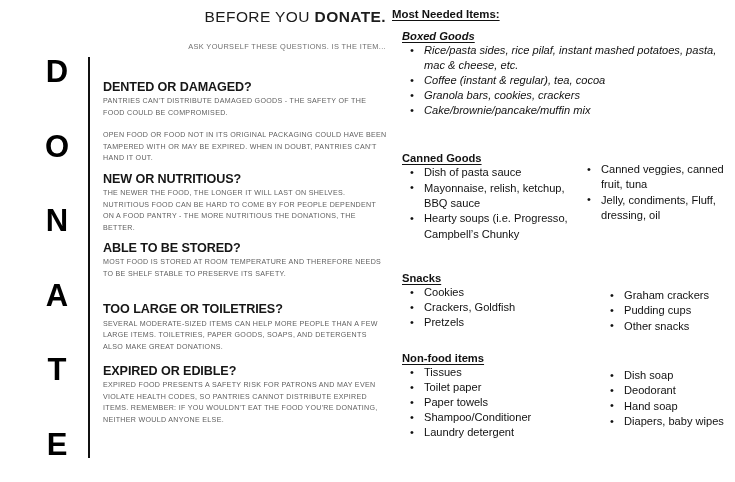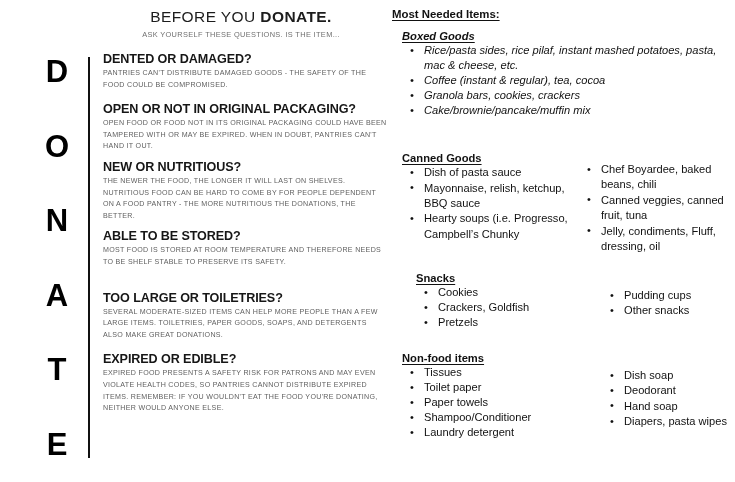--- a/index.html
+++ b/index.html
@@ -52,49 +52,49 @@
     width: 2px;
     height: 401px;
     background: #111;
   }
 
   #left-header {
     position: absolute;
     left: 96px;
     top: 8px;
     width: 290px;
-    text-align: center;
+    text-align: right;
   }
   #left-header .title {
     font-size: 15.5px;
     letter-spacing: 0.4px;
     color: #1c1c1c;
     font-weight: 300;
     line-height: 1.2;
     white-space: nowrap;
   }
   #left-header .title b {
     font-weight: 700;
   }
   #left-header .subtitle {
-    margin-top: 3px;
+    margin-top: 15px;
     font-size: 7.4px;
     letter-spacing: 0.35px;
     color: #6f6f6f;
     font-weight: 400;
     white-space: nowrap;
   }
 
   #questions {
     position: absolute;
     left: 103px;
     top: 52px;
     width: 285px;
   }
-  .qblock { margin-bottom: 7px; }
+  .qblock { margin-bottom: 7px; margin-top: 28px; }
   .qblock .qhead {
     font-size: 12.6px;
     font-weight: 700;
     color: #161616;
     letter-spacing: -0.1px;
     line-height: 1.12;
     margin-bottom: 2px;
   }
   .qblock .qbody {
     font-size: 7.1px;
@@ -155,21 +155,21 @@
     top: -0.5px;
     font-size: 11px;
     color: #111;
   }
 
   .sec { position: absolute; }
 
   #sec-boxed      { left: 10px;  top: 30px;  width: 330px; font-style: italic; }
   #sec-canned     { left: 10px;  top: 152px; width: 185px; }
   #sec-canned-r   { left: 187px; top: 162px; width: 156px; }
-  #sec-snacks     { left: 24px;  top: 272px; width: 185px; }
+  #sec-snacks     { left: 10px;  top: 272px; width: 185px; }
   #sec-snacks-r   { left: 210px; top: 288px; width: 133px; }
   #sec-nonfood    { left: 10px;  top: 352px; width: 200px; }
   #sec-nonfood-r  { left: 210px; top: 368px; width: 133px; }
 
   #sec-canned ul.items li,
   #sec-canned-r ul.items li,
   #sec-snacks-r ul.items li,
   #sec-nonfood-r ul.items li {
     line-height: 1.39;
   }
@@ -194,21 +194,20 @@
   </div>
 
   <div id="vertical-rule"></div>
 
   <div id="questions">
     <div class="qblock">
       <div class="qhead">DENTED OR DAMAGED?</div>
       <div class="qbody">PANTRIES CAN'T DISTRIBUTE DAMAGED GOODS - THE SAFETY OF THE FOOD COULD BE COMPROMISED.</div>
     </div>
     <div class="qblock" style="margin-top:11px;">
-      <div class="qhead">OPEN OR NOT IN ORIGINAL PACKAGING?</div>
       <div class="qbody">OPEN FOOD OR FOOD NOT IN ITS ORIGINAL PACKAGING COULD HAVE BEEN TAMPERED WITH OR MAY BE EXPIRED. WHEN IN DOUBT, PANTRIES CAN'T HAND IT OUT.</div>
     </div>
     <div class="qblock" style="margin-top:7px;">
       <div class="qhead">NEW OR NUTRITIOUS?</div>
       <div class="qbody">THE NEWER THE FOOD, THE LONGER IT WILL LAST ON SHELVES. NUTRITIOUS FOOD CAN BE HARD TO COME BY FOR PEOPLE DEPENDENT ON A FOOD PANTRY - THE MORE NUTRITIOUS THE DONATIONS, THE BETTER.</div>
     </div>
     <div class="qblock" style="margin-top:0;">
       <div class="qhead">ABLE TO BE STORED?</div>
       <div class="qbody">MOST FOOD IS STORED AT ROOM TEMPERATURE AND THEREFORE NEEDS TO BE SHELF STABLE TO PRESERVE ITS SAFETY.</div>
     </div>
@@ -241,37 +240,37 @@
     <div class="cat-head">Canned Goods</div>
     <ul class="items">
       <li>Dish of pasta sauce</li>
       <li>Mayonnaise, relish, ketchup, BBQ sauce</li>
       <li>Hearty soups (i.e. Progresso, Campbell’s Chunky</li>
     </ul>
   </div>
 
   <div class="sec" id="sec-canned-r">
     <ul class="items">
-      <li>Chef Boyardee, baked beans, chili</li>
       <li>Canned veggies, canned fruit, tuna</li>
       <li>Jelly, condiments, Fluff, dressing, oil</li>
     </ul>
   </div>
 
   <div class="sec" id="sec-snacks">
     <div class="cat-head">Snacks</div>
     <ul class="items">
       <li>Cookies</li>
       <li>Crackers, Goldfish</li>
       <li>Pretzels</li>
     </ul>
   </div>
 
   <div class="sec" id="sec-snacks-r">
     <ul class="items">
+      <li>Graham crackers</li>
       <li>Pudding cups</li>
       <li>Other snacks</li>
     </ul>
   </div>
 
   <div class="sec" id="sec-nonfood">
     <div class="cat-head">Non-food items</div>
     <ul class="items">
       <li>Tissues</li>
       <li>Toilet paper</li>
@@ -279,17 +278,17 @@
       <li>Shampoo/Conditioner</li>
       <li>Laundry detergent</li>
     </ul>
   </div>
 
   <div class="sec" id="sec-nonfood-r">
     <ul class="items">
       <li>Dish soap</li>
       <li>Deodorant</li>
       <li>Hand soap</li>
-      <li>Diapers, pasta wipes</li>
+      <li>Diapers, baby wipes</li>
     </ul>
   </div>
 
 </div>
 
 </body></html>

